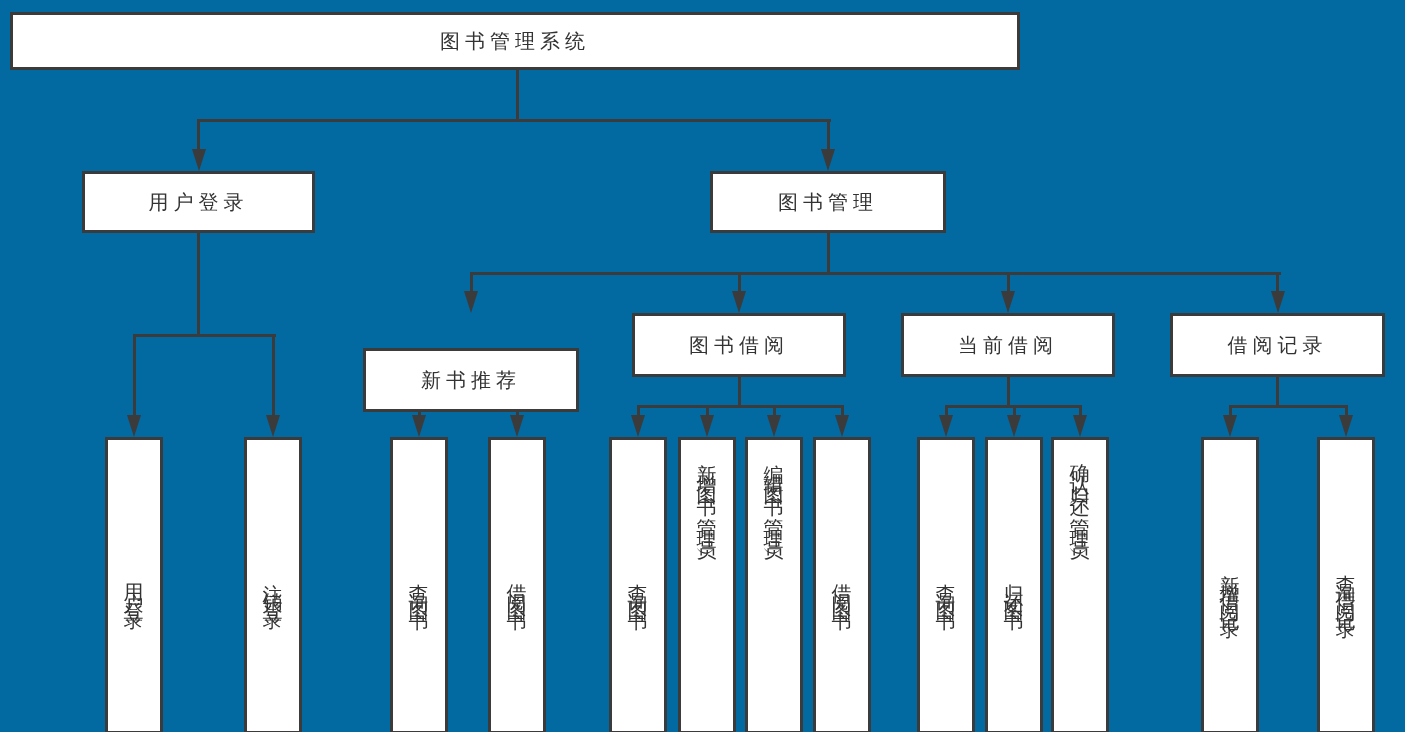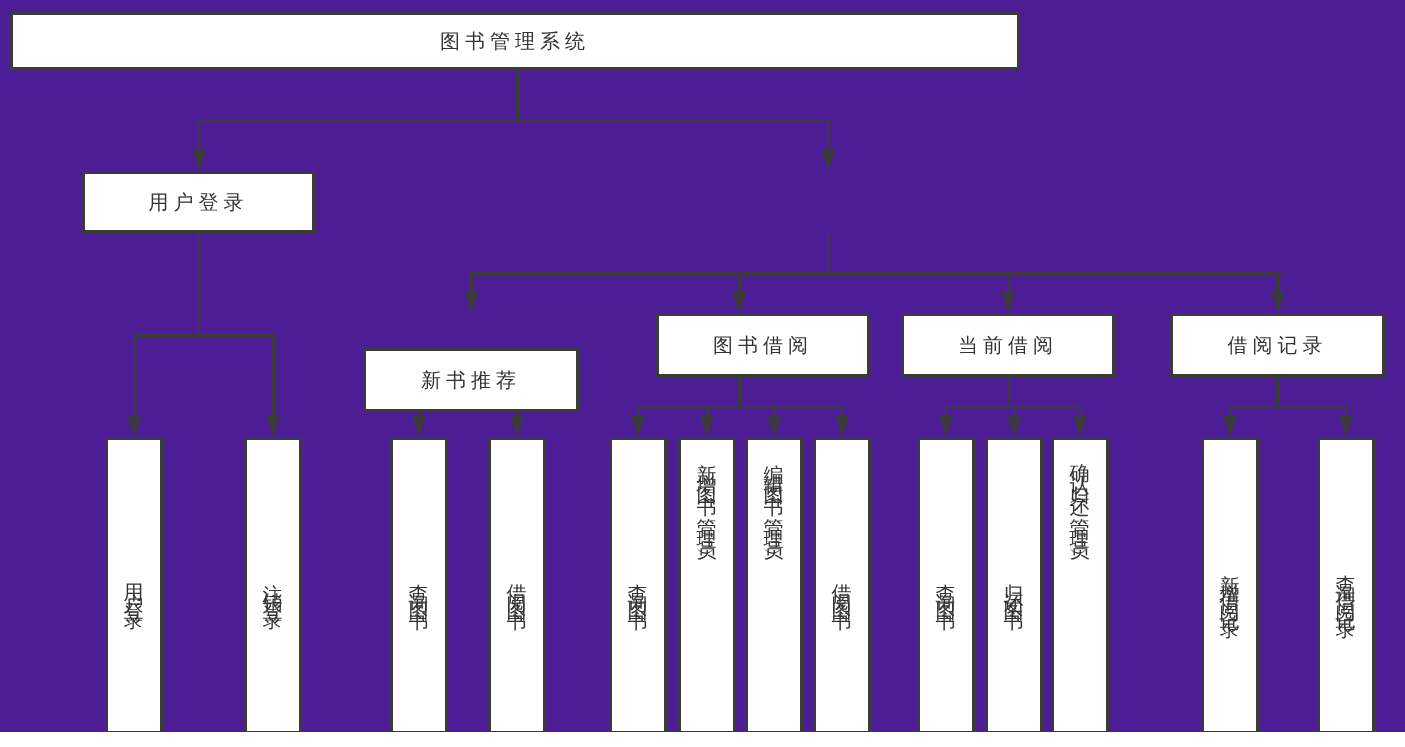--- a/index.html
+++ b/index.html
@@ -1,17 +1,17 @@
 <!DOCTYPE html>
 <html><head>
 <meta charset="utf-8">
 <style>
   html,body{margin:0;padding:0;background:#ffffff;}
   .canvas{
-    position:relative;width:1405px;height:732px;background:#4c1d95;
+    position:relative;width:1405px;height:732px;background:#0369a1;
     font-family:"Liberation Sans","DejaVu Sans",sans-serif;overflow:hidden;
   }
   .box{
     position:absolute;box-sizing:border-box;border:3px solid #3b3b3b;background:#ffffff;
     display:flex;align-items:center;justify-content:center;color:#333333;z-index:2;
   }
   .h-label{font-size:20px;letter-spacing:5px;white-space:nowrap;}
   .leaf{width:58px;height:297px;top:437px;}
   .vtext{
     writing-mode:vertical-rl;text-orientation:mixed;
@@ -96,25 +96,28 @@
   <div class="vl" style="left:1344.5px;top:406px;height:9px;"></div>
   <div class="ah" style="left:1339px;top:415px;"></div>
 
   <div class="box" style="left:10px;top:12px;width:1010px;height:58px;">
     <span class="h-label">图书管理系统</span>
   </div>
 
   <div class="box" style="left:82px;top:171px;width:233px;height:62px;">
     <span class="h-label">用户登录</span>
   </div>
+  <div class="box" style="left:710px;top:171px;width:236px;height:62px;">
+    <span class="h-label">图书管理</span>
+  </div>
 
   <div class="box" style="left:363px;top:313px;width:216px;height:64px;margin-top:35px;">
     <span class="h-label">新书推荐</span>
   </div>
-  <div class="box" style="left:656px;top:313px;width:214px;height:64px;">
+  <div class="box" style="left:632px;top:313px;width:214px;height:64px;">
     <span class="h-label">图书借阅</span>
   </div>
   <div class="box" style="left:1170px;top:313px;width:215px;height:64px;">
     <span class="h-label">借阅记录</span>
   </div>
   <div class="box" style="left:901px;top:313px;width:214px;height:64px;">
     <span class="h-label">当前借阅</span>
   </div>
 
   <div class="box leaf" style="left:105px;">

